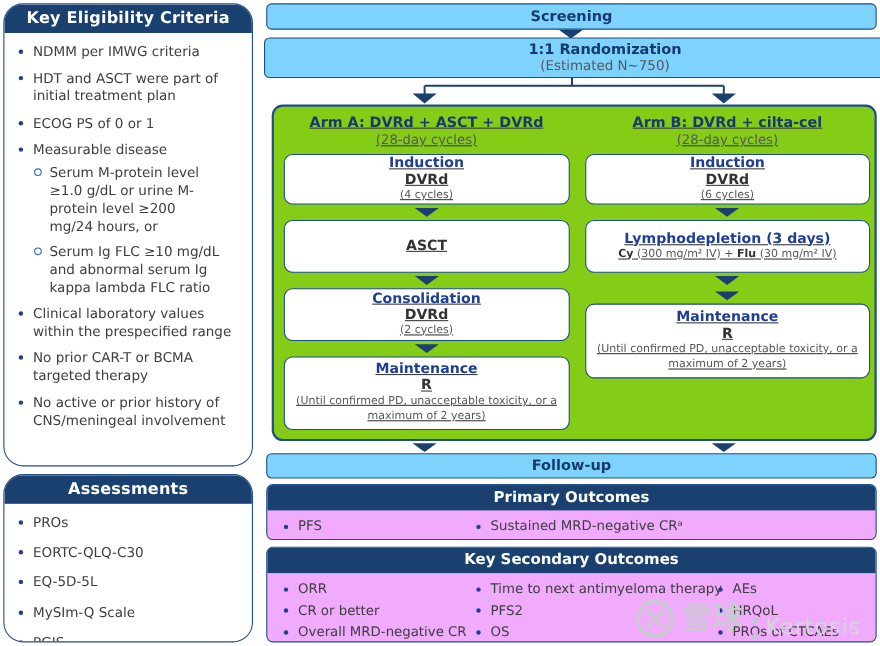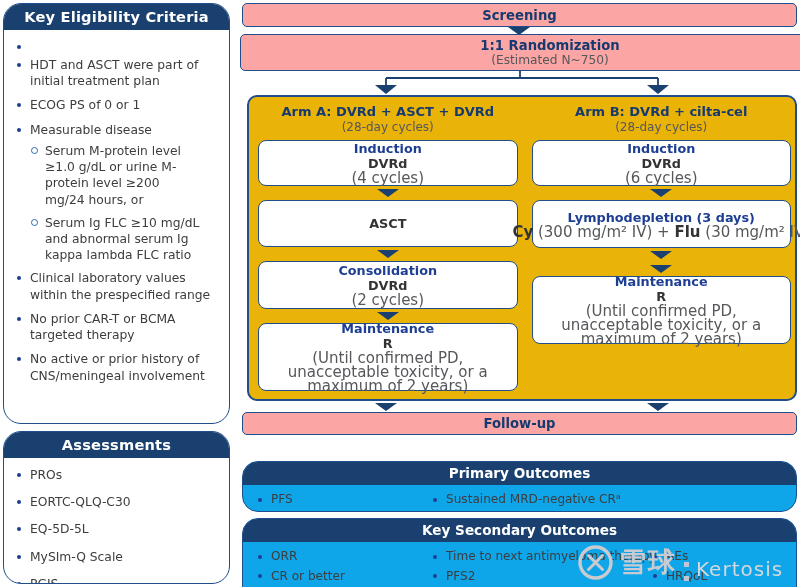--- a/index.html
+++ b/index.html
@@ -25,46 +25,46 @@
   .eligibility{left:3px;top:3px;width:227px;height:421px;}
   .assessments{left:3px;top:431px;width:227px;height:153px;}
   .li{display:flex;margin-bottom:8px;}
   .li .dot{flex:0 0 auto;width:4px;height:4px;border-radius:50%;background:var(--titleBlue);margin:6px 9px 0 3px;}
   .li .txt{max-width:196px;}
   .subli{display:flex;margin:3px 0 7px 17px;}
   .subli .ring{flex:0 0 auto;width:7px;height:7px;border:1.4px solid #2e6cb0;border-radius:50%;margin:4px 7px 0 0;}
   .subli .txt{max-width:156px;}
   .assessments .li{margin-bottom:11px;}
   
-  .fbox{position:absolute;border:1.6px solid var(--border);border-radius:5px;background:#fca5a5;
+  .fbox{position:absolute;border:1.6px solid var(--border);border-radius:5px;background:#7dd3fc;
     display:flex;flex-direction:column;align-items:center;justify-content:center;text-align:right;}
   .navyTitle{color:var(--titleNavy);font-weight:bold;font-size:13.2px;}
   .mutedLine{color:var(--muted);font-size:12.2px;}
   .screening{left:242px;top:3px;width:555px;height:24px;}
   .randomization{left:240px;top:34px;width:620px;height:37px;}
   .followup{left:242px;top:412px;width:555px;height:23px;}
   .tri{position:absolute;width:0;height:0;border-left:11px solid transparent;border-right:11px solid transparent;border-top:8px solid var(--headNavy);}
   .connector{position:absolute;left:242px;top:71px;}
   
   .arms{position:absolute;left:247px;top:95px;width:550px;height:306px;border:2px solid var(--border);
-    border-radius:10px;background:#eab308;display:flex;gap:14px;padding:7px 4px 8px 9px;}
+    border-radius:10px;background:#84cc16;display:flex;gap:14px;padding:7px 4px 8px 9px;text-decoration:underline;}
   .col{flex:1;display:flex;flex-direction:column;align-items:center;min-width:0;}
   .armTitle{color:var(--titleNavy);font-weight:bold;font-size:13px;line-height:16px;text-align:center;}
   .armSub{color:var(--muted);font-size:12px;line-height:15px;margin-bottom:5px;text-align:center;}
   .ibox{width:100%;border:1.8px solid var(--border);border-radius:8px;background:#fff;
     display:flex;flex-direction:column;align-items:center;justify-content:center;text-align:center;padding:2px 3px;}
   .h1{height:46px}.h2{height:48px}.h3{height:48px}.h4{height:68px}
   .btween{position:static;margin:3px 0;border-left:11px solid transparent;border-right:11px solid transparent;border-top:8px solid var(--headNavy);width:0;height:0;}
   .blueTitle{color:var(--titleBlue);font-weight:bold;font-size:12.8px;line-height:15px;}
   .drug{color:#333;font-weight:bold;font-size:12.8px;line-height:15px;}
-  .note{color:var(--muted);font-size:15px;line-height:14px;}
+  .note{color:var(--muted);font-size:10px;line-height:14px;}
   .doseline{white-space:nowrap;}
   .doseline b{color:#333;}
   
-  .opanel{position:absolute;border:1.6px solid var(--border);border-radius:16px;background:#0ea5e9;overflow:hidden;margin-top:21px;}
+  .opanel{position:absolute;border:1.6px solid var(--border);border-radius:6px;background:#f0abfc;overflow:hidden;}
   .primary{left:242px;top:440px;width:555px;height:51px;}
   .secondary{left:242px;top:497px;width:555px;height:87px;}
   .ohead{background:var(--headNavy);color:#fff;font-weight:bold;font-size:13.6px;text-align:center;height:23px;line-height:23px;}
   .obody{display:flex;padding:5px 0 0 13px;font-size:12.1px;color:var(--text);}
   .ocol{display:flex;flex-direction:column;justify-content:flex-end;}
   .ocol .oli{display:flex;align-items:center;line-height:19.5px;white-space:nowrap;}
   .oli .dot{flex:0 0 auto;width:4px;height:4px;border-radius:50%;background:var(--titleBlue);margin:0 9px 0 2px;}
   .w1{width:175px}.w2{width:220px}
   
   .watermark{position:absolute;left:577px;top:543px;display:flex;align-items:flex-end;gap:5px;z-index:6;}
@@ -76,20 +76,21 @@
 </head>
 <body>
 
 <div class="page">
 
   <section class="panel eligibility">
     <div class="panel-head">Key Eligibility Criteria</div>
     <div class="panel-body">
       <div class="li">
         <span class="dot"></span>
+        <span class="txt">NDMM per IMWG criteria</span>
       </div>
       <div class="li">
         <span class="dot"></span>
         <span class="txt">HDT and ASCT were part of initial treatment plan</span>
       </div>
       <div class="li">
         <span class="dot"></span>
         <span class="txt">ECOG PS of 0 or 1</span>
       </div>
       <div class="li" style="margin-bottom:5px">

